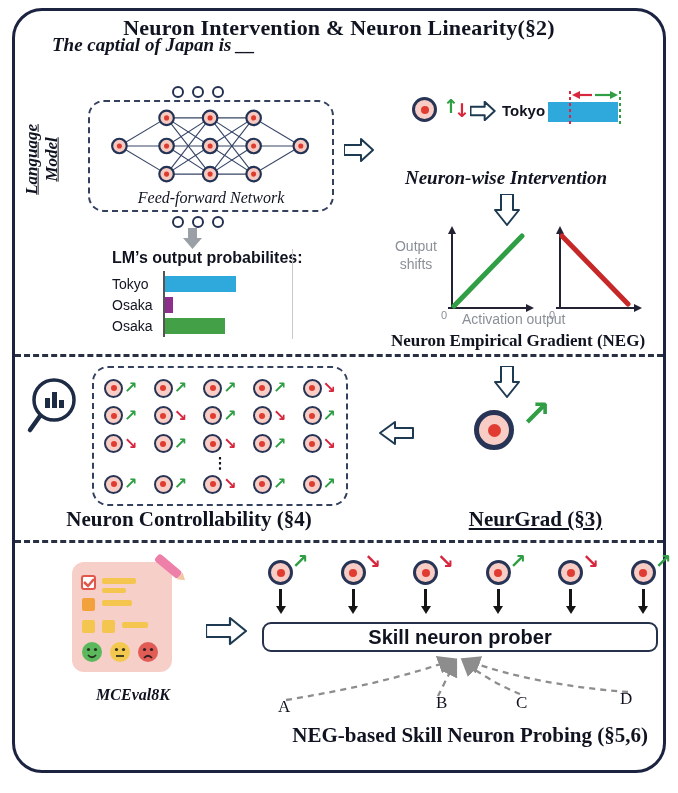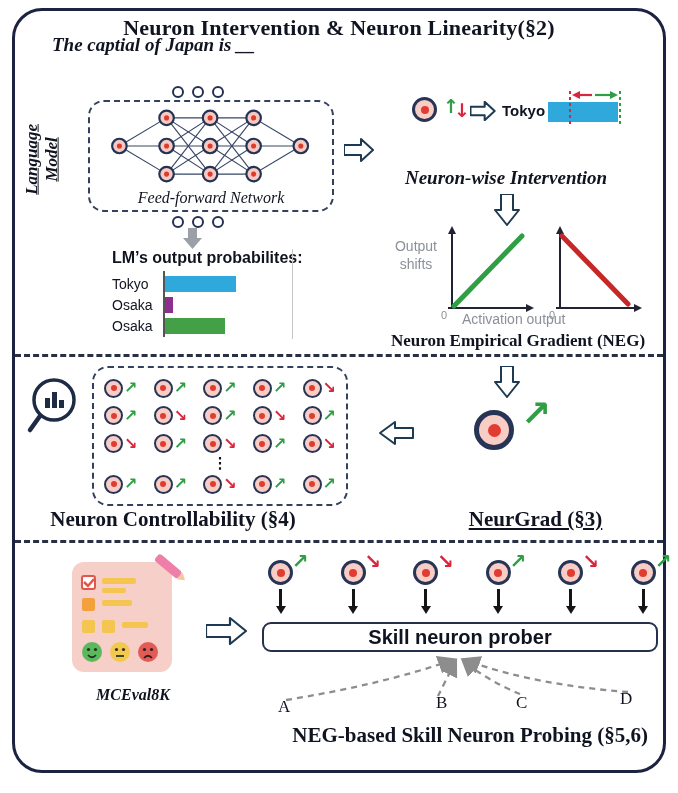--- a/index.html
+++ b/index.html
@@ -372,21 +372,21 @@
         </span>
         <span class="nunit">
           <span class="neuron">
             <span class="ncore"></span>
           </span>
           <span class="garrow up">↗</span>
         </span>
       </div>
   </div>
 
-  <div class="sec-heading" style="left:8px;top:507px;width:330px;">Neuron Controllability (§4)</div>
+  <div class="sec-heading" style="left:24px;top:507px;width:330px;">Neuron Controllability (§4)</div>
 
   <svg class="abs" style="left:378px;top:420px;" width="36" height="26" viewBox="0 0 36 26">
     <polygon points="35,8 17,8 17,2 2,13 17,24 17,18 35,18" fill="#fff" stroke="#1d3a52" stroke-width="2" stroke-linejoin="round"></polygon>
   </svg>
 
   <svg class="abs" style="left:494px;top:366px;" width="26" height="32" viewBox="0 0 26 32">
     <polygon points="7,0 19,0 19,16 25,16 13,31 1,16 7,16" fill="#fff" stroke="#1d3a52" stroke-width="2" stroke-linejoin="round"></polygon>
   </svg>
 
   <span class="neuron huge abs" style="left:474px;top:410px;">

